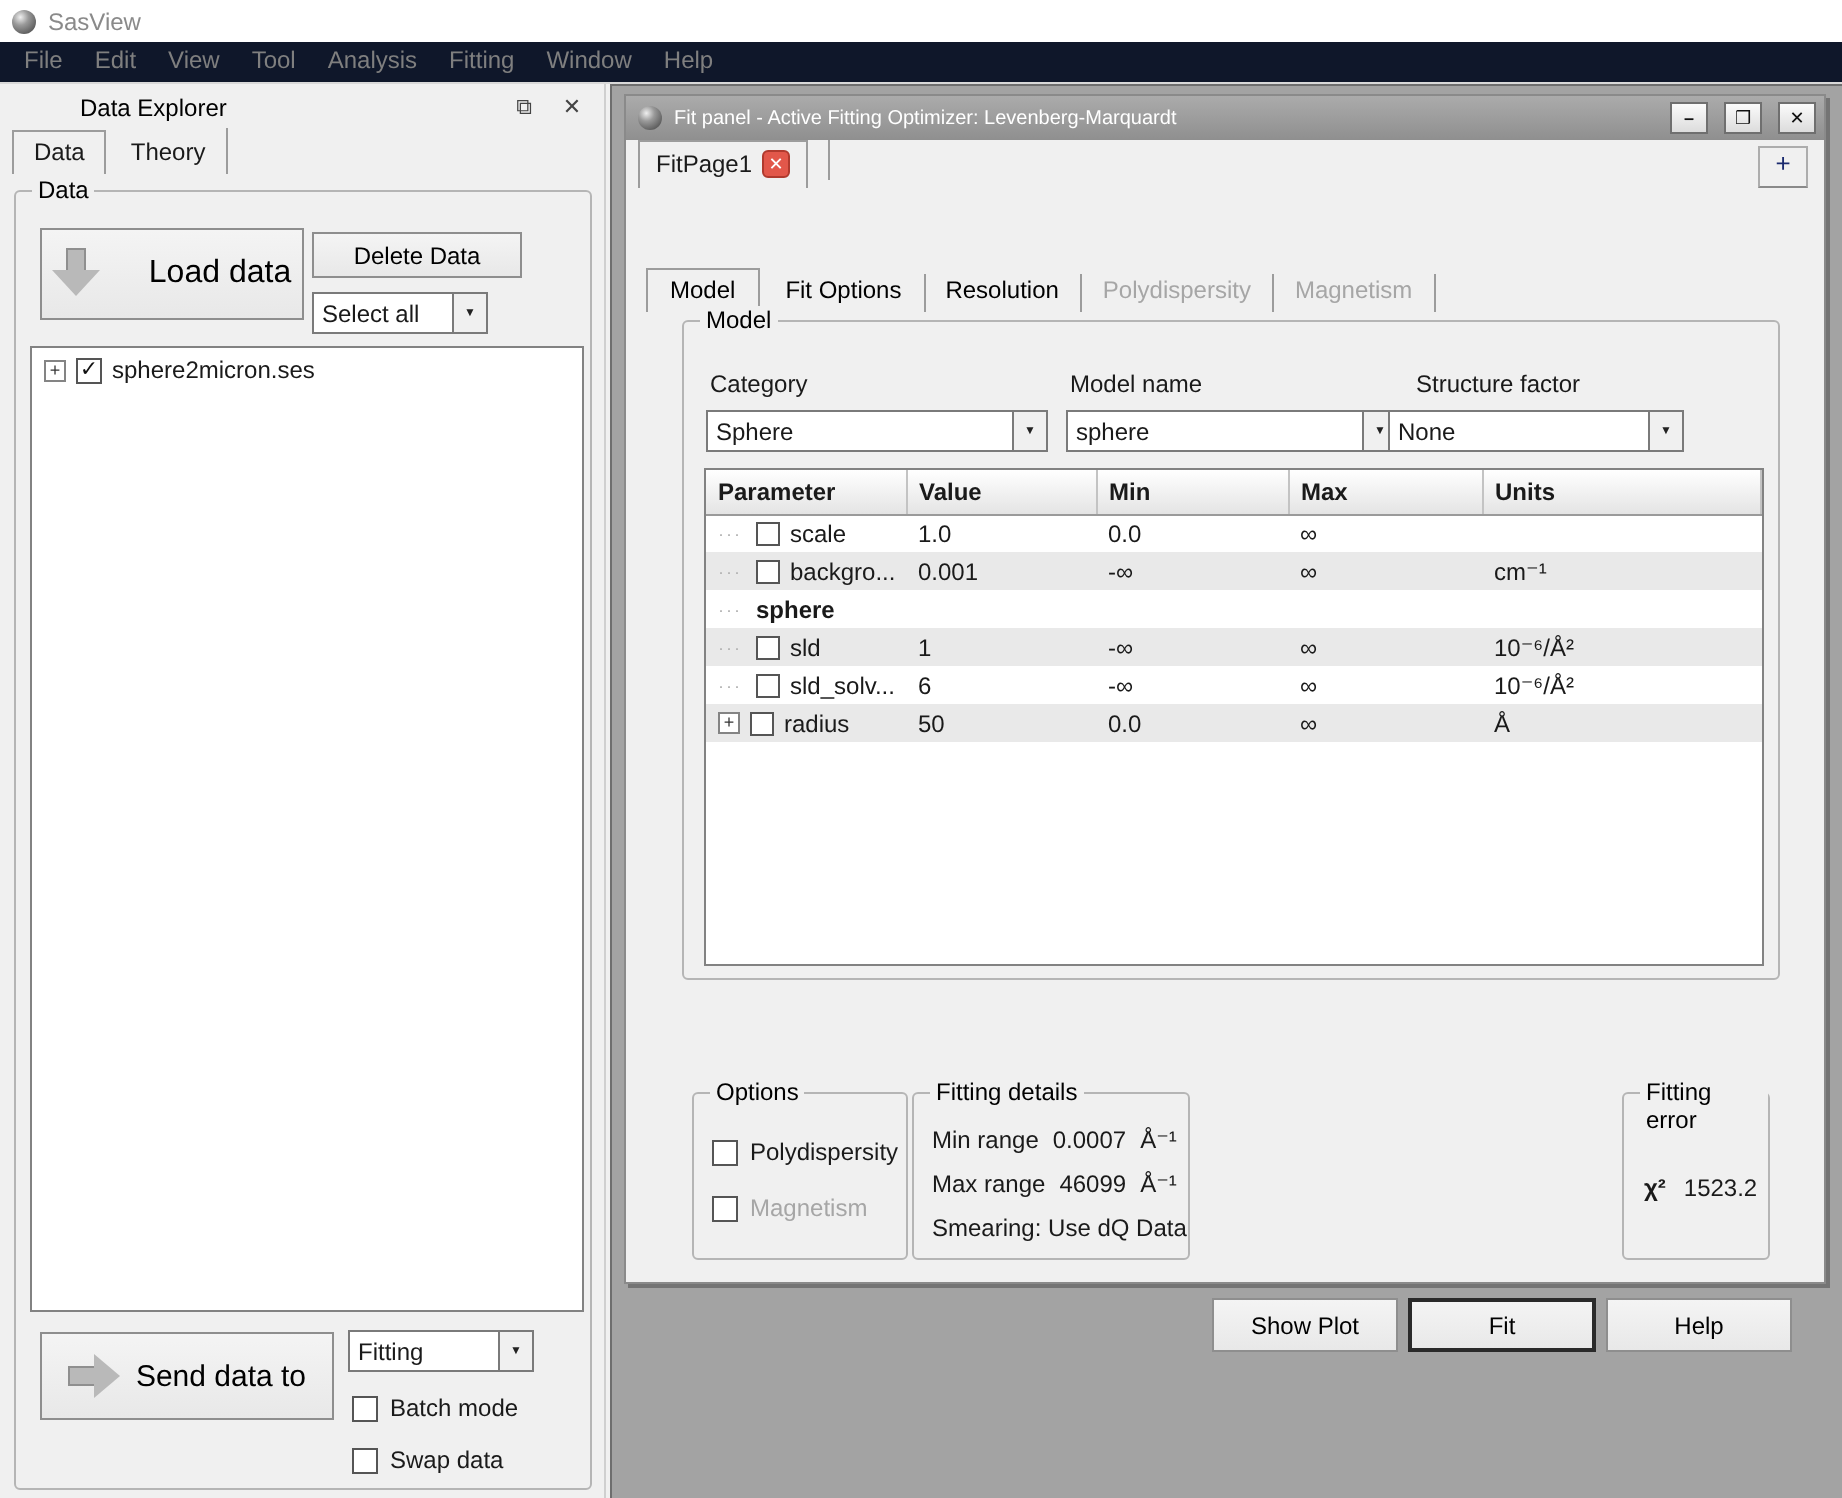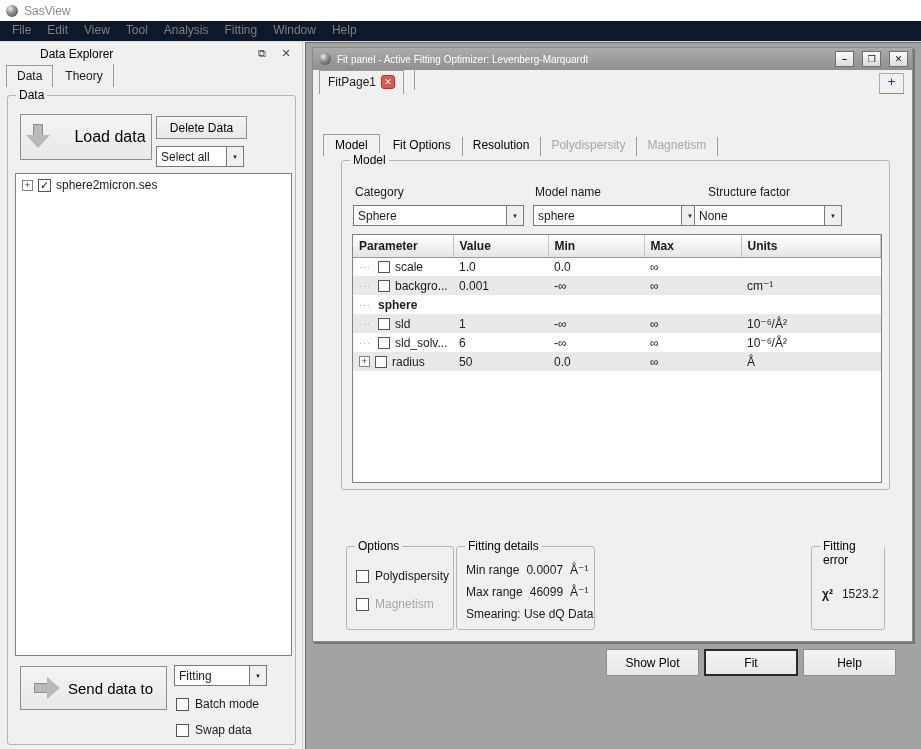--- a/index.html
+++ b/index.html
@@ -31,21 +31,21 @@
 
   .groupbox { position:absolute; border:1px solid #b5b5b5; border-radius:3px; }
   .groupbox > .legend { position:absolute; top:-8px; left:8px; background:#f0f0f0; padding:0 3px; color:#000; }
 
   .gb-data { left:7px; top:53px; width:289px; height:650px; }
 
   .btn { background:linear-gradient(#f4f4f4,#e8e8e8); border:1px solid #8e8e8e; display:flex; align-items:center; justify-content:center; color:#000; cursor:default; }
   .btn.default-btn { border:1px solid #2a2a2a; box-shadow:0 0 0 1px #2a2a2a inset; }
 
   .load-btn { position:absolute; left:12px; top:18px; width:132px; height:46px; gap:24px; font-size:16px; }
-  .delete-btn { position:absolute; left:148px; top:20px; width:91px; height:23px; }
+  .delete-btn { position:absolute; left:148px; top:20px; width:105px; height:23px; }
 
   .combo { background:#fff; border:1px solid #7a7a7a; display:flex; align-items:center; height:21px; }
   .combo .combo-value { flex:1; padding:0 4px; white-space:nowrap; overflow:hidden; }
   .combo .combo-arrow { width:17px; height:100%; border-left:1px solid #7a7a7a; background:#f0f0f0; display:flex; align-items:center; justify-content:center; font-size:6px; color:#222; }
 
   .selectall-combo { position:absolute; left:148px; top:50px; width:88px; }
   .tree-box { position:absolute; left:7px; top:77px; width:277px; height:483px; background:#fff; border:1px solid #828282; padding:4px 2px; }
   .tree-row { display:flex; align-items:center; gap:5px; padding-left:4px; }
   .expander { width:11px; height:11px; border:1px solid #848484; background:#fff; font-size:9px; line-height:9px; text-align:center; color:#333; flex:0 0 auto; }
   .checkbox { width:13px; height:13px; border:1px solid #555; background:#fff; font-size:11px; line-height:11px; text-align:center; color:#111; font-weight:bold; flex:0 0 auto; }

